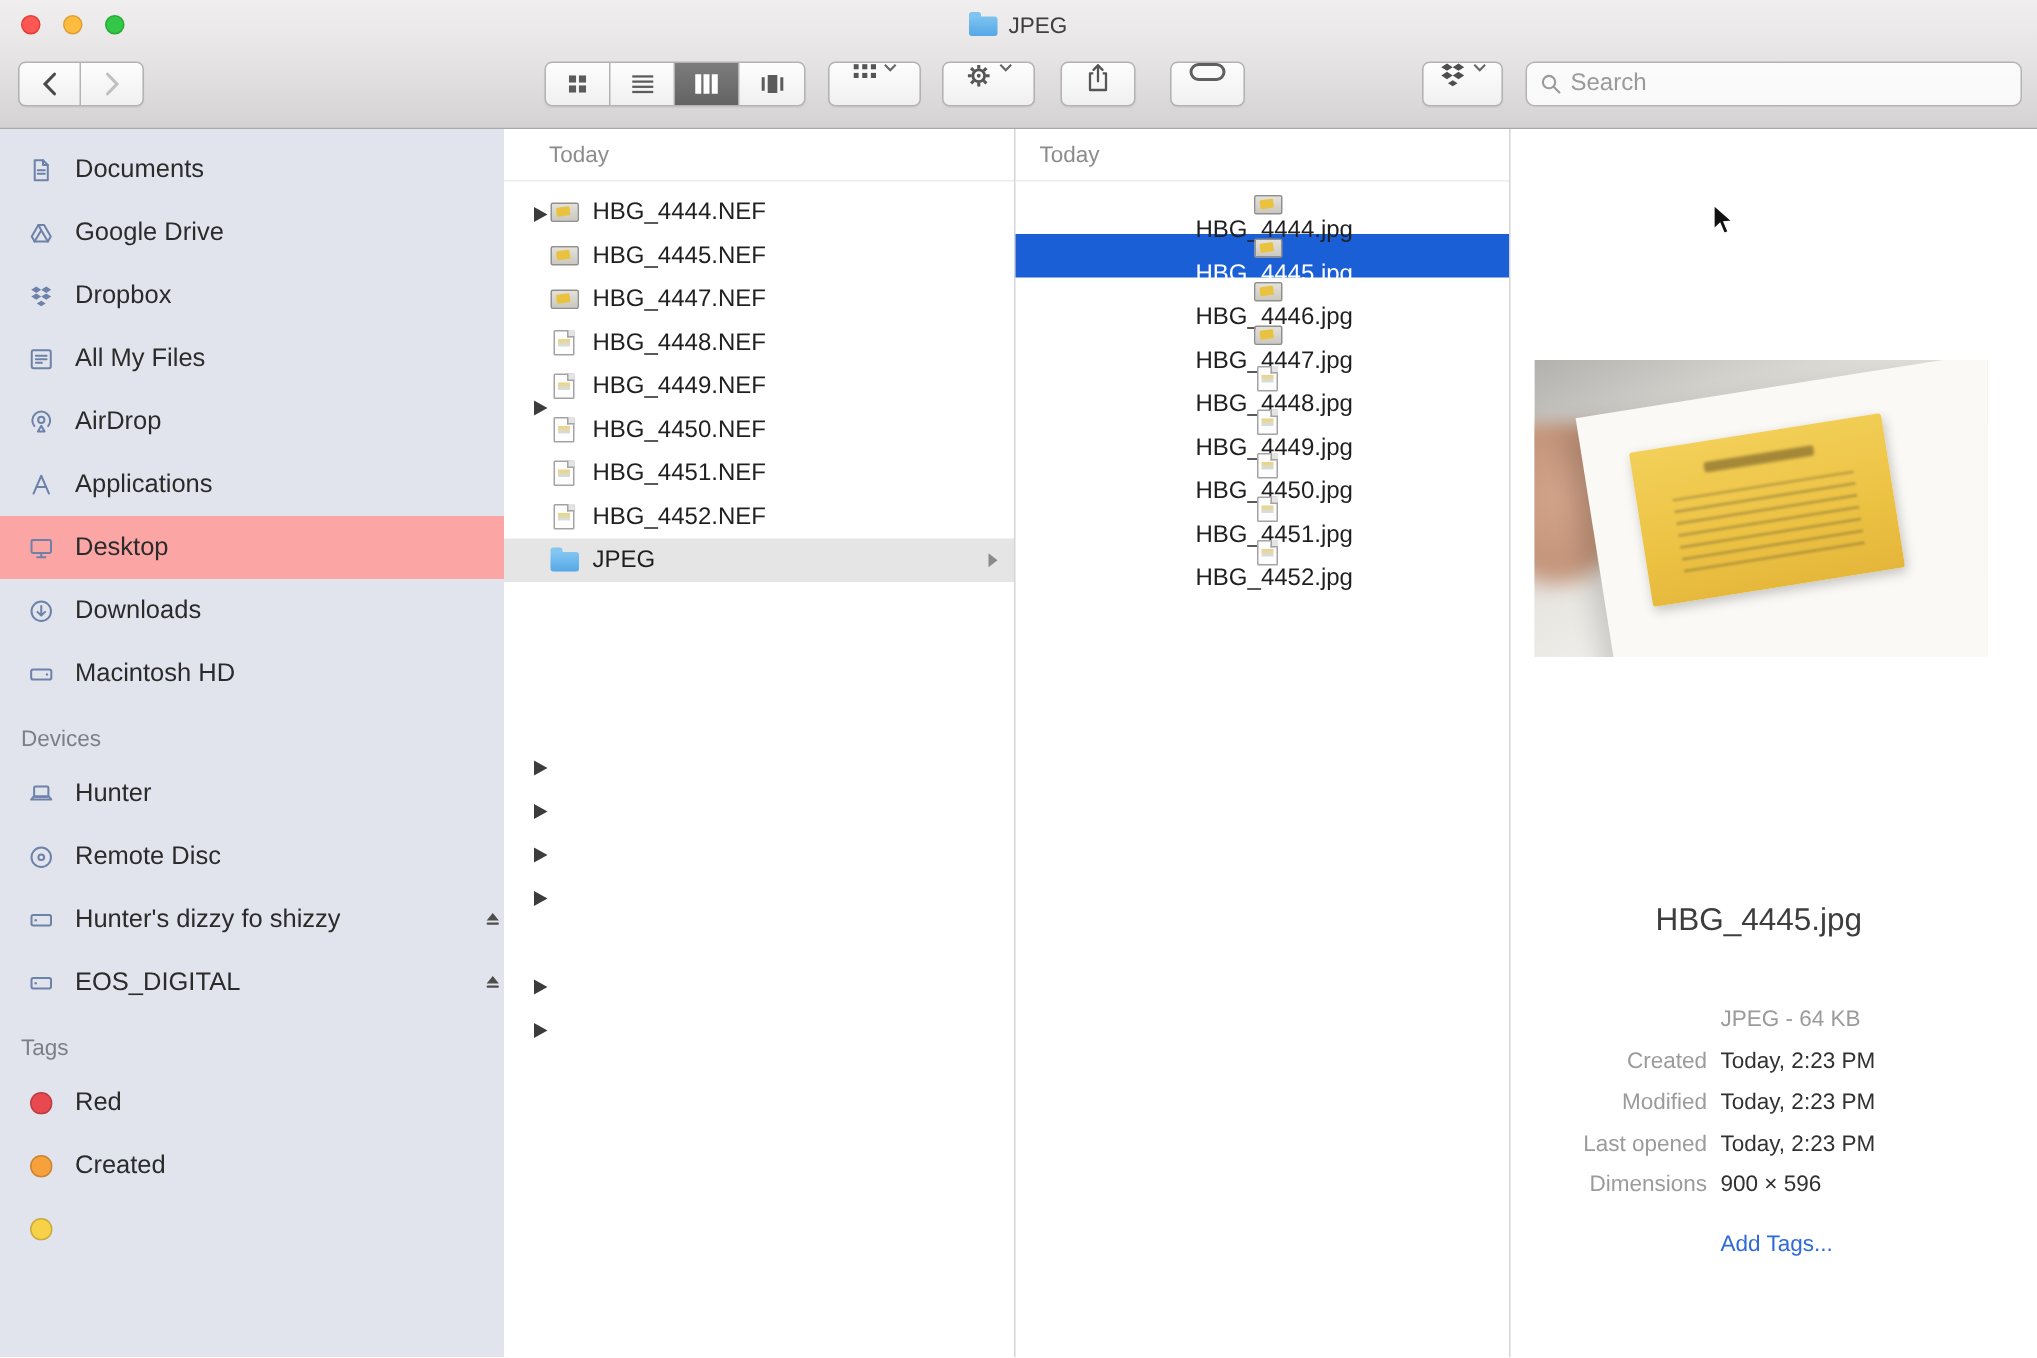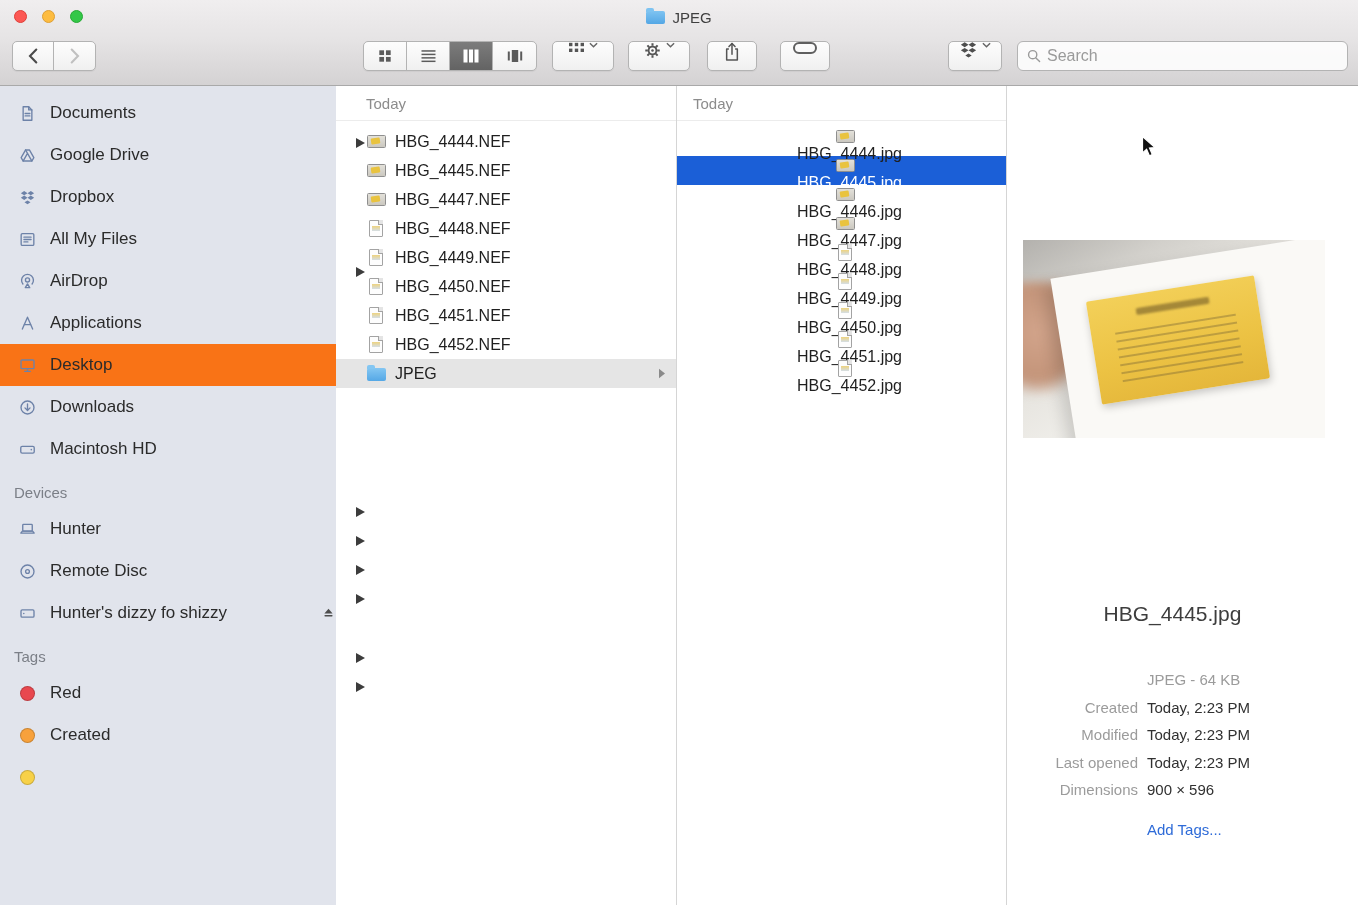--- a/index.html
+++ b/index.html
@@ -38,21 +38,21 @@
     display:flex; align-items:center; padding:0 9px; gap:6px; }
   .search input { border:none; outline:none; background:transparent; flex:1;
     font-size:16px; color:#333; font-family:inherit; }
   .search input::placeholder { color:#9a9a9a; }
 
   
   .sidebar { position:absolute; left:0; top:86px; width:355px; height:819px;
     background:#e1e4ec; border-right:1px solid #b0b0b0; padding-top:6px; overflow:hidden; }
   .sb-item { height:42px; display:flex; align-items:center; padding:0 18px 0 14px;
     font-size:17px; color:#2b2b2b; }
-  .sb-item.selected { background:#f97316; }
+  .sb-item.selected { background:#fca5a5; }
   .sb-icon { width:27px; height:22px; margin-right:9px; display:flex; align-items:center;
     justify-content:center; flex:0 0 auto; }
   .sb-label { white-space:nowrap; overflow:hidden; text-overflow:ellipsis; }
   .sb-sec { height:38px; padding:14px 0 0 14px; font-size:15px; color:#7b7f87; }
   .tag-dot { width:15px; height:15px; border-radius:50%; border:1px solid rgba(0,0,0,.18);
     display:inline-block; }
   .eject { margin-left:auto; display:flex; align-items:center; }
 
   
   .marker { position:absolute; left:356px; width:0; height:0;
@@ -369,20 +369,35 @@
           </svg>
         </span>
         <span class="sb-label">Hunter's dizzy fo shizzy</span>
         <span class="eject">
           <svg width="15" height="14" viewBox="0 0 24 24" fill="#4d4d4d">
             <path d="M12 4.5l7 8.5H5z"></path>
             <rect x="5" y="15.5" width="14" height="2.6" rx="1.2"></rect>
           </svg>
         </span>
       </div>
+      <div class="sb-item">
+        <span class="sb-icon">
+          <svg width="21" height="19" viewBox="0 0 24 24" fill="none" stroke="#6d82a8" stroke-width="1.7" stroke-linecap="round" stroke-linejoin="round">
+            <rect x="3.8" y="7.5" width="16.4" height="9" rx="1.5"></rect>
+            <circle cx="7.3" cy="12" r="1" fill="#6d82a8" stroke="none"></circle>
+          </svg>
+        </span>
+        <span class="sb-label">EOS_DIGITAL</span>
+        <span class="eject">
+          <svg width="15" height="14" viewBox="0 0 24 24" fill="#4d4d4d">
+            <path d="M12 4.5l7 8.5H5z"></path>
+            <rect x="5" y="15.5" width="14" height="2.6" rx="1.2"></rect>
+          </svg>
+        </span>
+      </div>
       <div class="sb-sec">Tags</div>
       <div class="sb-item">
         <span class="sb-icon">
           <span class="tag-dot" style="background: rgb(232, 72, 79);"></span>
         </span>
         <span class="sb-label">Red</span>
       </div>
       <div class="sb-item">
         <span class="sb-icon">
           <span class="tag-dot" style="background: rgb(247, 161, 60);"></span>

